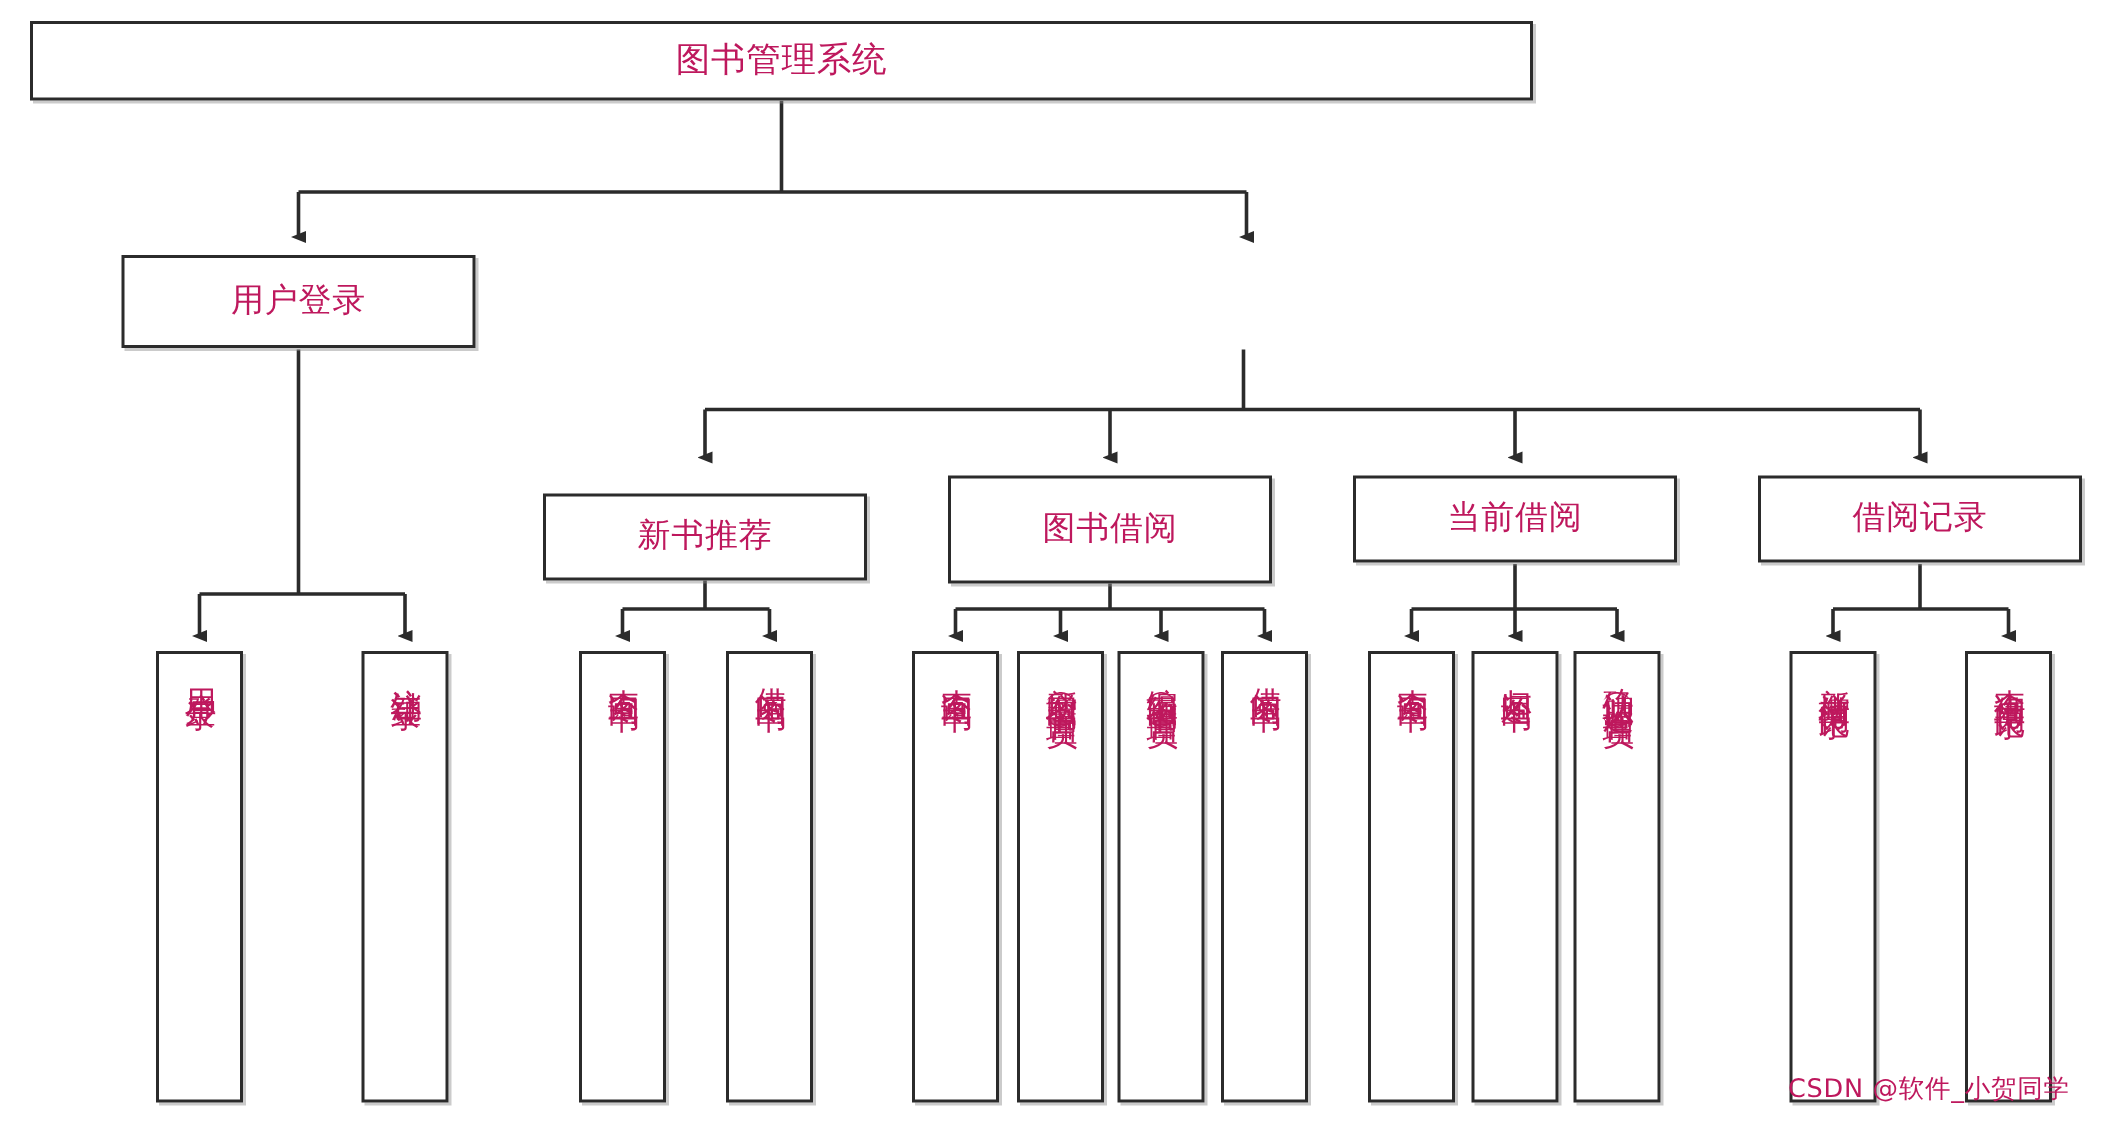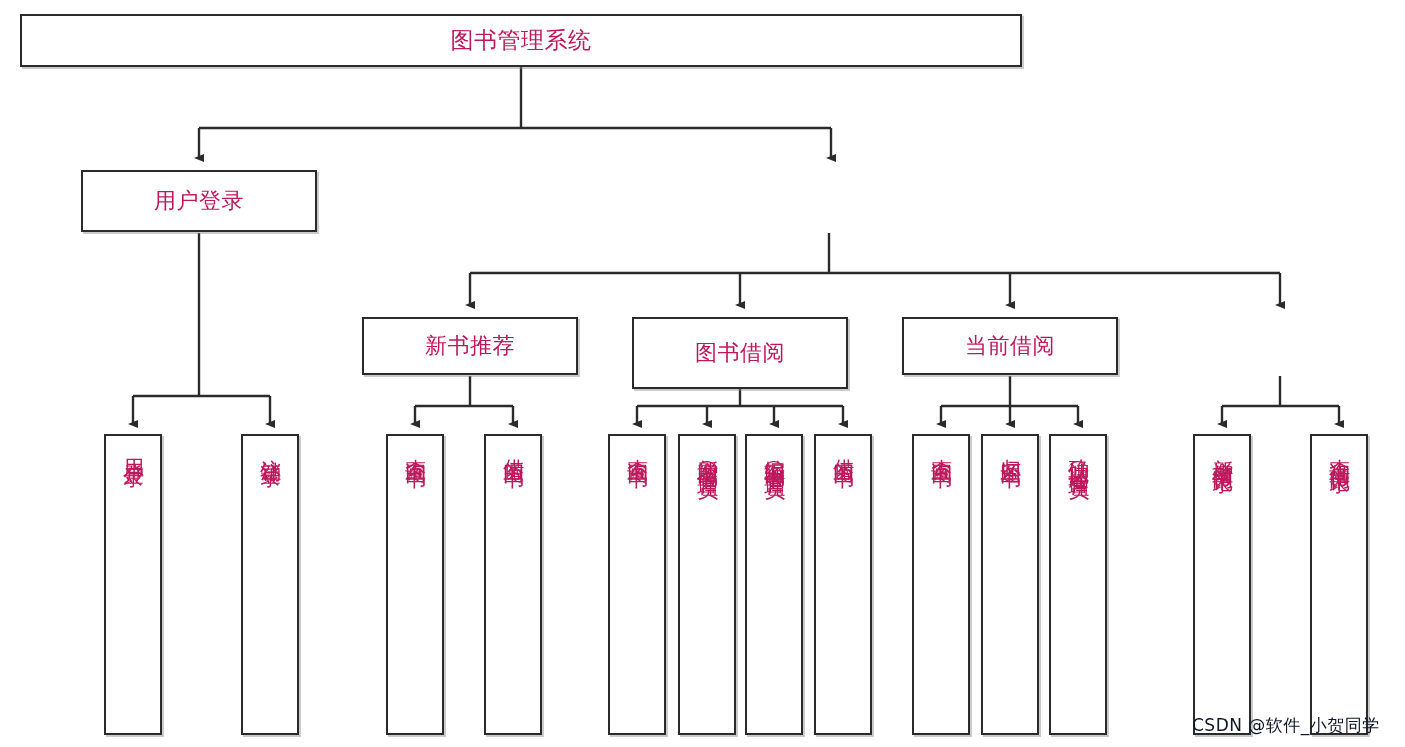--- a/index.html
+++ b/index.html
@@ -63,21 +63,21 @@
     letter-spacing: 3px;
     white-space: nowrap;
     max-height: 286px;
   }
   .node.vert.tall .label { max-height: 292px; }
   .watermark {
     position: absolute;
     left: 1192px;
     top: 714px;
     font-size: 17px;
-    color: #0f172a;
+    color: #be185d;
     white-space: nowrap;
     letter-spacing: 0.5px;
     font-family: "DejaVu Sans", "Liberation Sans", sans-serif;
   }
 </style>
 </head>
 <body>
 
 <div id="canvas">
 
@@ -132,29 +132,32 @@
   </svg>
 
   <div class="node horiz root" style="left:20px; top:14px; width:1002px; height:53px;">
     <span class="label">图书管理系统</span>
   </div>
 
   <div class="node horiz" style="left:81px; top:170px; width:236px; height:62px;">
     <span class="label">用户登录</span>
   </div>
 
-  <div class="node horiz" style="left:362px; top:317px; width:216px; height:58px;">
+  <div class="node horiz" style="left:362px; top:329px; width:216px; height:58px;">
     <span class="label">新书推荐</span>
   </div>
   <div class="node horiz" style="left:632px; top:317px; width:216px; height:72px;">
     <span class="label">图书借阅</span>
   </div>
   <div class="node horiz" style="left:902px; top:317px; width:216px; height:58px;">
     <span class="label">当前借阅</span>
   </div>
+  <div class="node horiz" style="left:1172px; top:317px; width:216px; height:58px;">
+    <span class="label">借阅记录</span>
+  </div>
 
   <div class="node vert" style="left:104px; top:434px; width:58px; height:301px;">
     <span class="label">用户登录</span>
   </div>
   <div class="node vert" style="left:241px; top:434px; width:58px; height:301px;">
     <span class="label">注销登录</span>
   </div>
 
   <div class="node vert" style="left:386px; top:434px; width:58px; height:301px;">
     <span class="label">查询图书</span>

